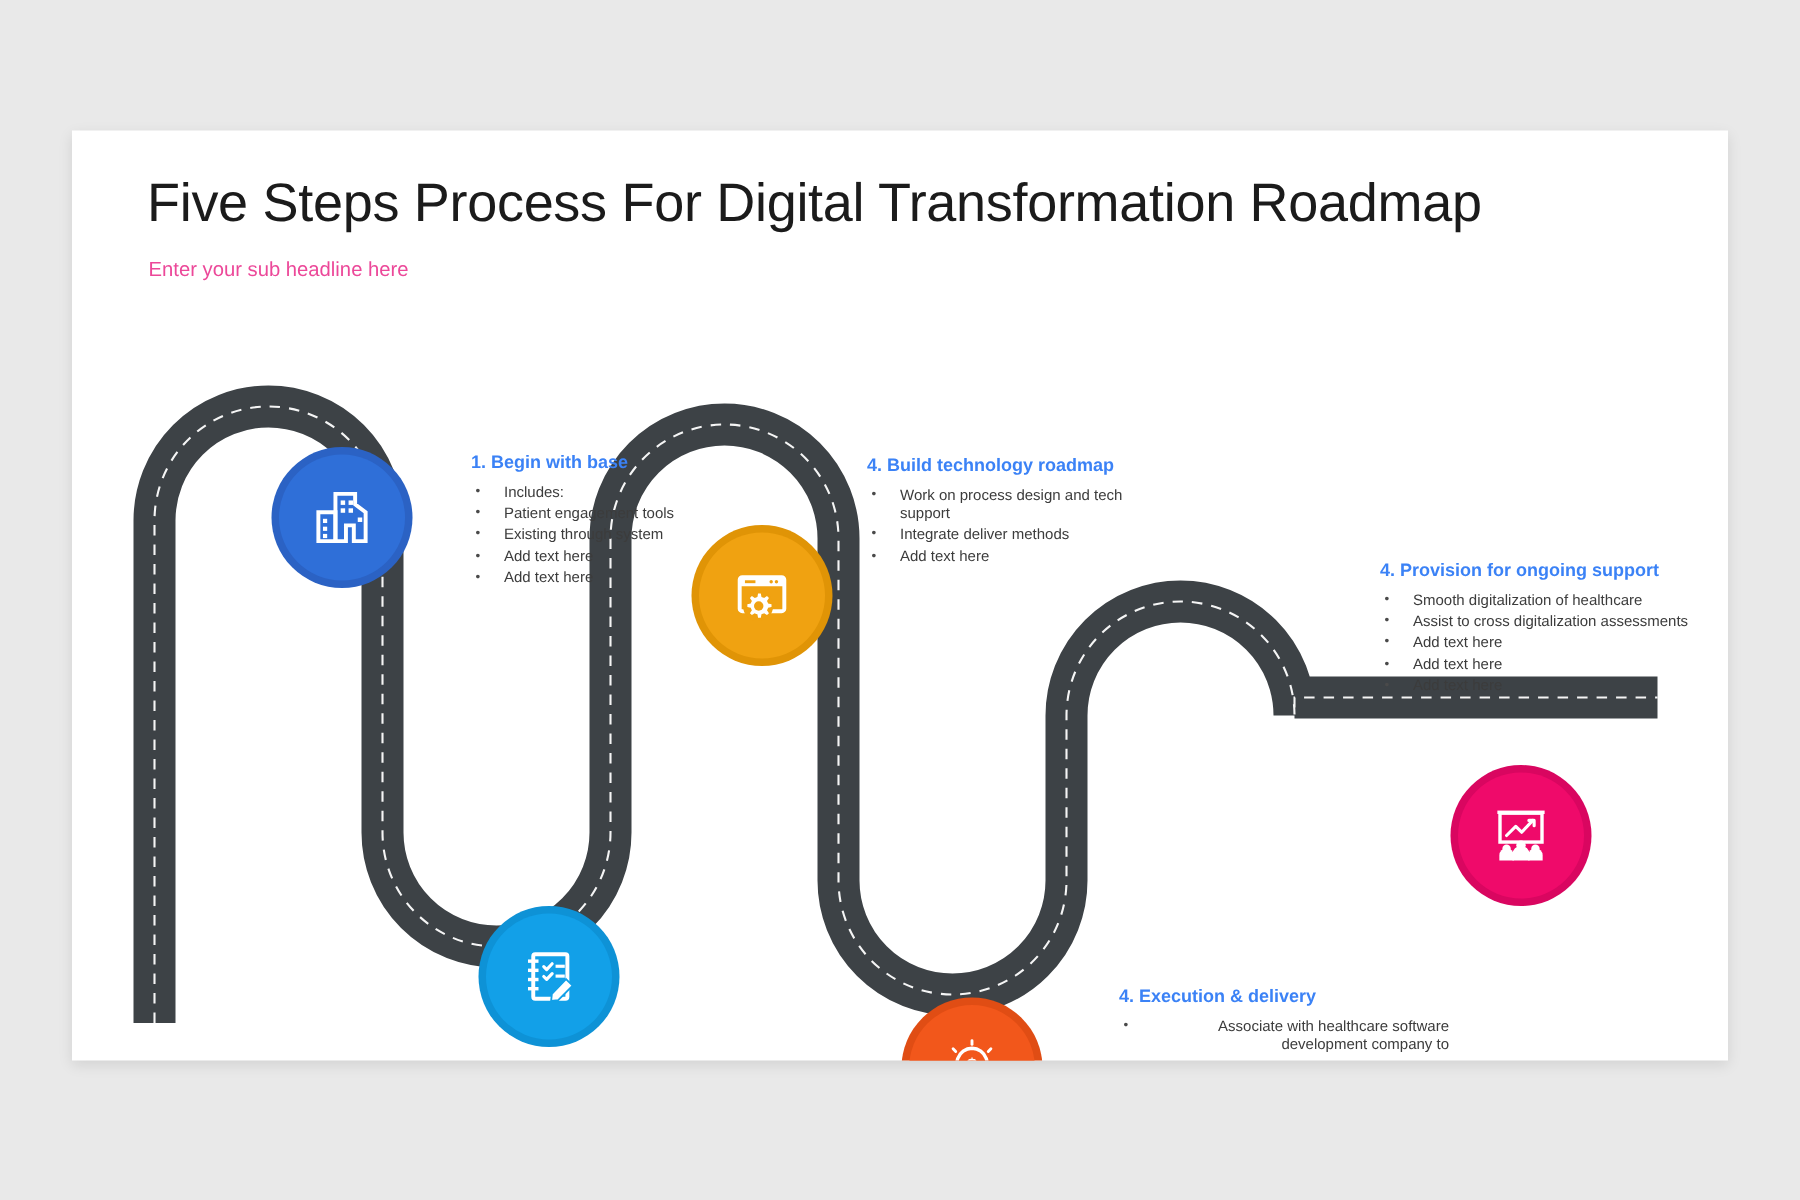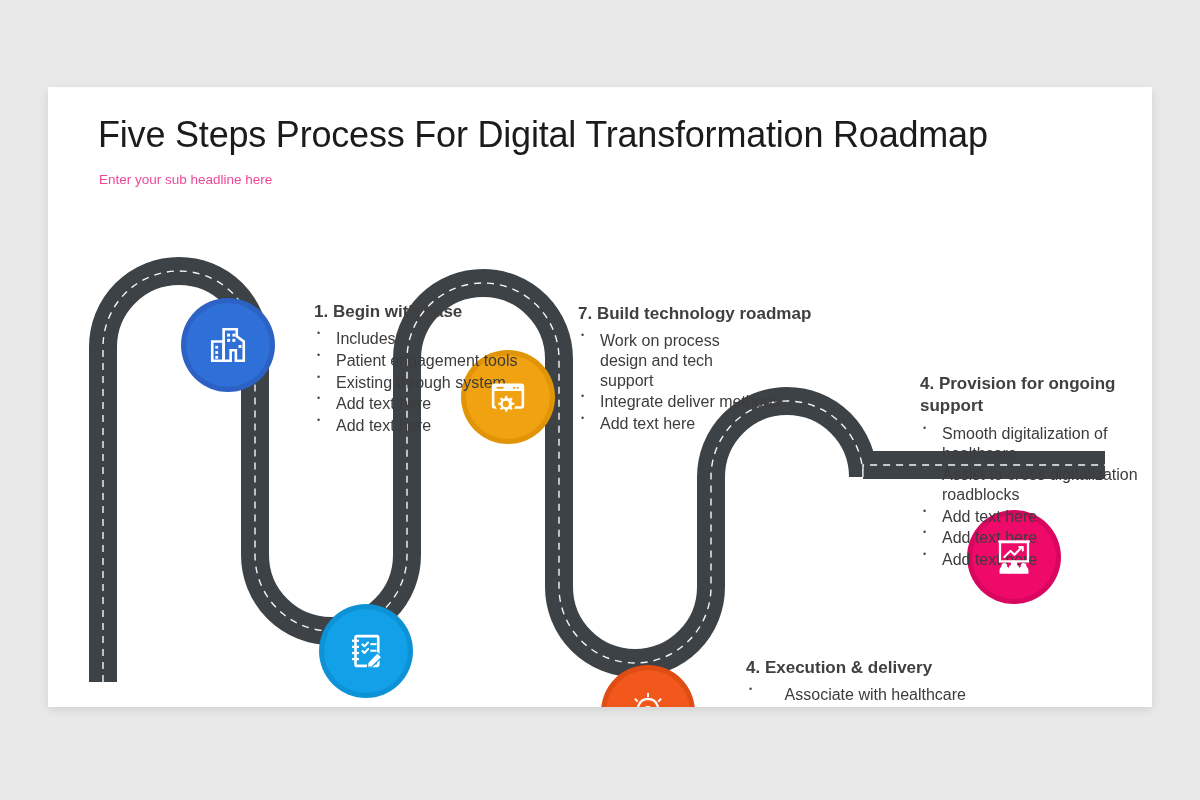--- a/index.html
+++ b/index.html
@@ -51,34 +51,34 @@
     width: 1104px;
     height: 620px;
   }
 
   
   .step {
     position: absolute;
   }
   .step h3 {
     margin: 0 0 6px 0;
-    font-size: 17px;
+    font-size: 12px;
     font-weight: bold;
-    color: #404040;
+    color: #3b82f6;
     line-height: 1.32;
   }
   .step ul {
     margin: 0;
     padding: 0;
     list-style: none;
   }
   .step li {
     position: relative;
     padding-left: 22px;
-    font-size: 16px;
+    font-size: 10px;
     line-height: 1.23;
     color: #3c3c3c;
     margin-bottom: 2px;
   }
   .step li::before {
     content: "\2022";
     position: absolute;
     left: 3px;
     top: -1px;
     font-size: 9px;
@@ -236,40 +236,40 @@
       <li>Includes:</li>
       <li>Patient engagement tools</li>
       <li>Existing through system</li>
       <li>Add text here</li>
       <li>Add text here</li>
     </ul>
   </div>
 
 
   <div class="step step-3">
-    <h3>7. Build technology  roadmap</h3>
+    <h3>4. Build technology  roadmap</h3>
     <ul>
       <li style="width:150px;">Work on process  design and tech support</li>
       <li>Integrate deliver methods</li>
       <li>Add text here</li>
     </ul>
   </div>
 
   <div class="step step-4">
     <h3>4. Execution &amp; delivery</h3>
     <ul>
       <li style="width:198px;text-align:right;">Associate with healthcare software development company to</li>
 
     </ul>
   </div>
 
   <div class="step step-5">
     <h3>4. Provision for ongoing support</h3>
     <ul>
       <li>Smooth digitalization of healthcare</li>
-      <li>Assist to cross digitalization roadblocks</li>
+      <li>Assist to cross digitalization assessments</li>
       <li>Add text here</li>
       <li>Add text here</li>
       <li>Add text here</li>
     </ul>
   </div>
 
 </div>
 
 </body></html>

